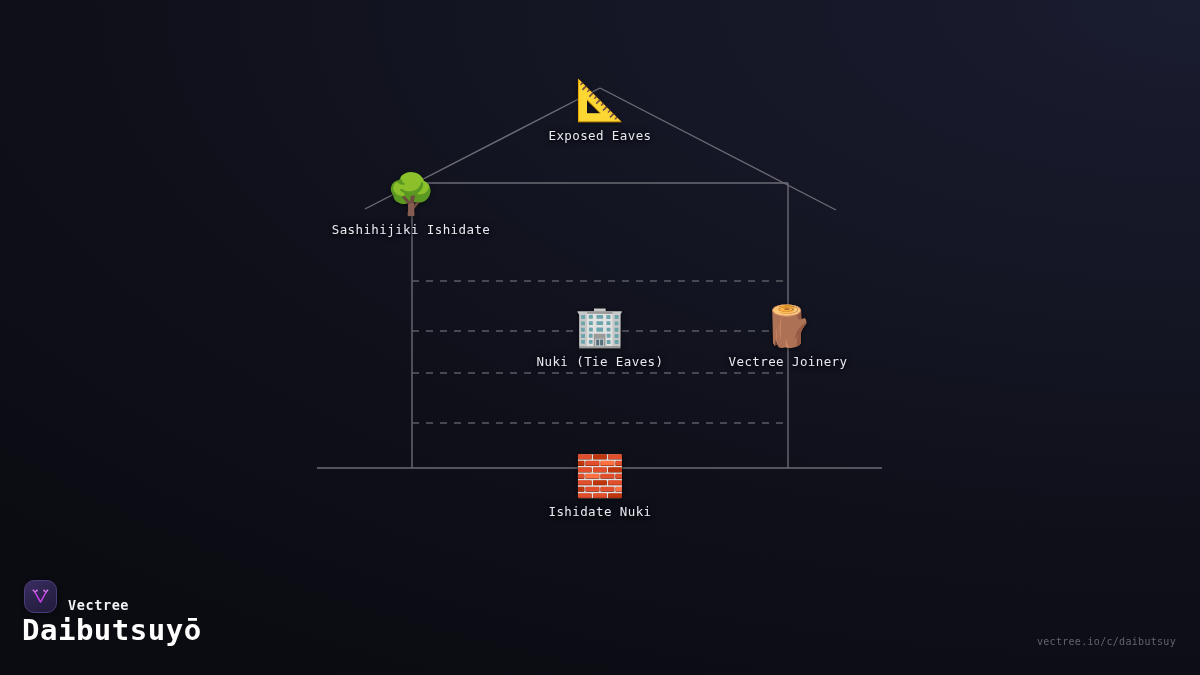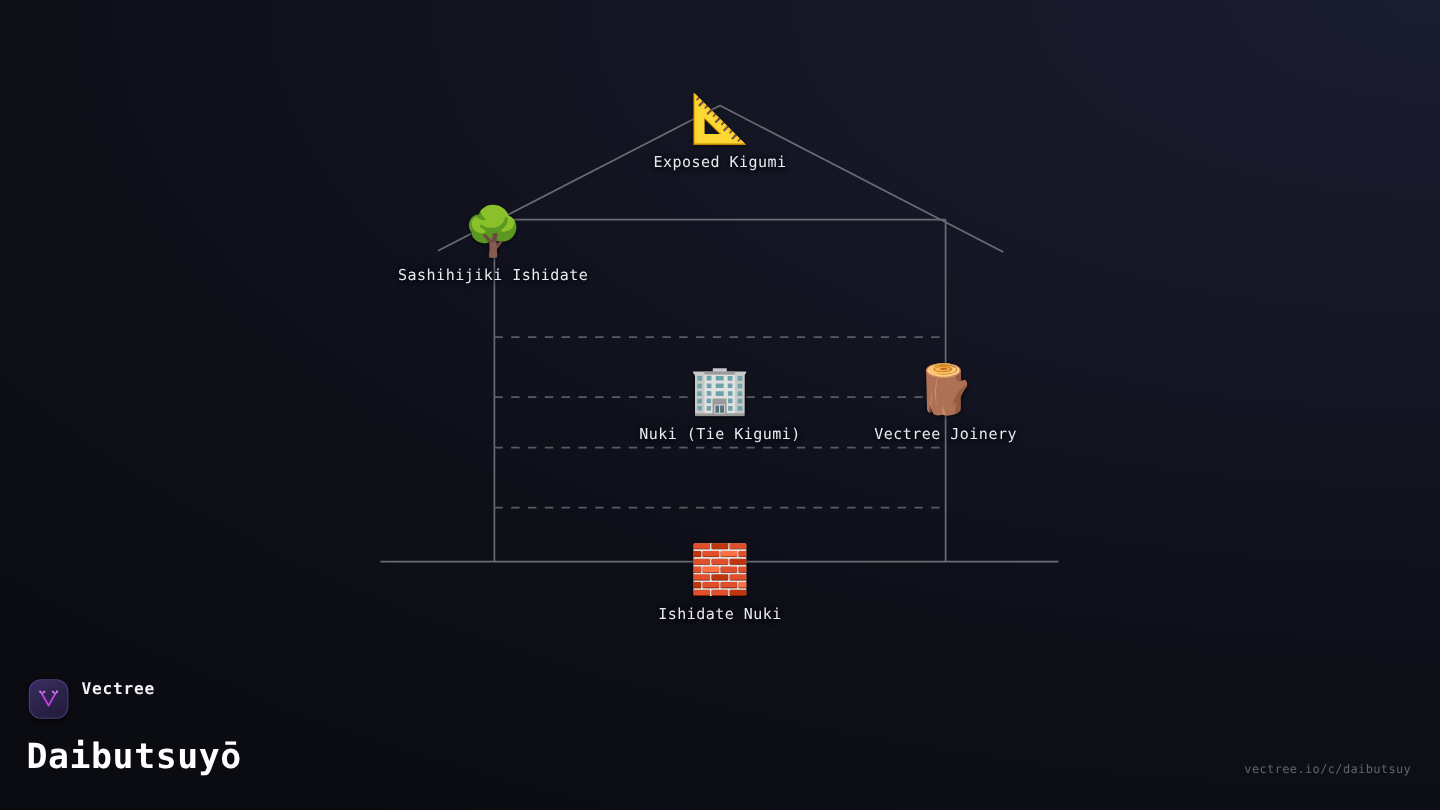--- a/index.html
+++ b/index.html
@@ -63,23 +63,23 @@
     position: absolute;
     left: 0;
     bottom: 0;
     width: 1200px;
     height: 110px;
   }
 
   #brand-row {
     position: absolute;
     left: 24px;
-    top: 1px;
+    top: 15px;
     display: flex;
-    align-items: flex-start;
+    align-items: flex-end;
     gap: 11px;
   }
 
   #brand-logo {
     width: 33px;
     height: 33px;
     border-radius: 10px;
     background: linear-gradient(150deg, #3a2d63 0%, #2a2248 55%, #221b3c 100%);
     border: 1px solid #4a3c78;
     display: flex;
@@ -131,29 +131,29 @@
         <line x1="412" y1="281" x2="788" y2="281" stroke="#5a5b64" stroke-width="1.4" stroke-linecap="butt" stroke-dasharray="7 7"></line>
         <line x1="412" y1="331" x2="788" y2="331" stroke="#5a5b64" stroke-width="1.4" stroke-linecap="butt" stroke-dasharray="7 7"></line>
         <line x1="412" y1="373" x2="788" y2="373" stroke="#5a5b64" stroke-width="1.4" stroke-linecap="butt" stroke-dasharray="7 7"></line>
         <line x1="412" y1="423" x2="788" y2="423" stroke="#5a5b64" stroke-width="1.4" stroke-linecap="butt" stroke-dasharray="7 7"></line>
       </g>
   </svg>
 
   <div id="nodes-layer">
       <div class="node" style="left: 600px; top: 110px;">
         <span class="node-icon">📐</span>
-        <span class="node-label">Exposed Kigumi</span>
+        <span class="node-label">Exposed Eaves</span>
       </div>
       <div class="node" style="left: 411px; top: 204px;">
         <span class="node-icon">🌳</span>
         <span class="node-label">Sashihijiki Ishidate</span>
       </div>
       <div class="node" style="left: 600px; top: 336px;">
         <span class="node-icon">🏢</span>
-        <span class="node-label">Nuki (Tie Kigumi)</span>
+        <span class="node-label">Nuki (Tie Eaves)</span>
       </div>
       <div class="node" style="left: 788px; top: 336px;">
         <span class="node-icon">🪵</span>
         <span class="node-label">Vectree Joinery</span>
       </div>
       <div class="node" style="left: 600px; top: 486px;">
         <span class="node-icon">🧱</span>
         <span class="node-label">Ishidate Nuki</span>
       </div>
     </div>

